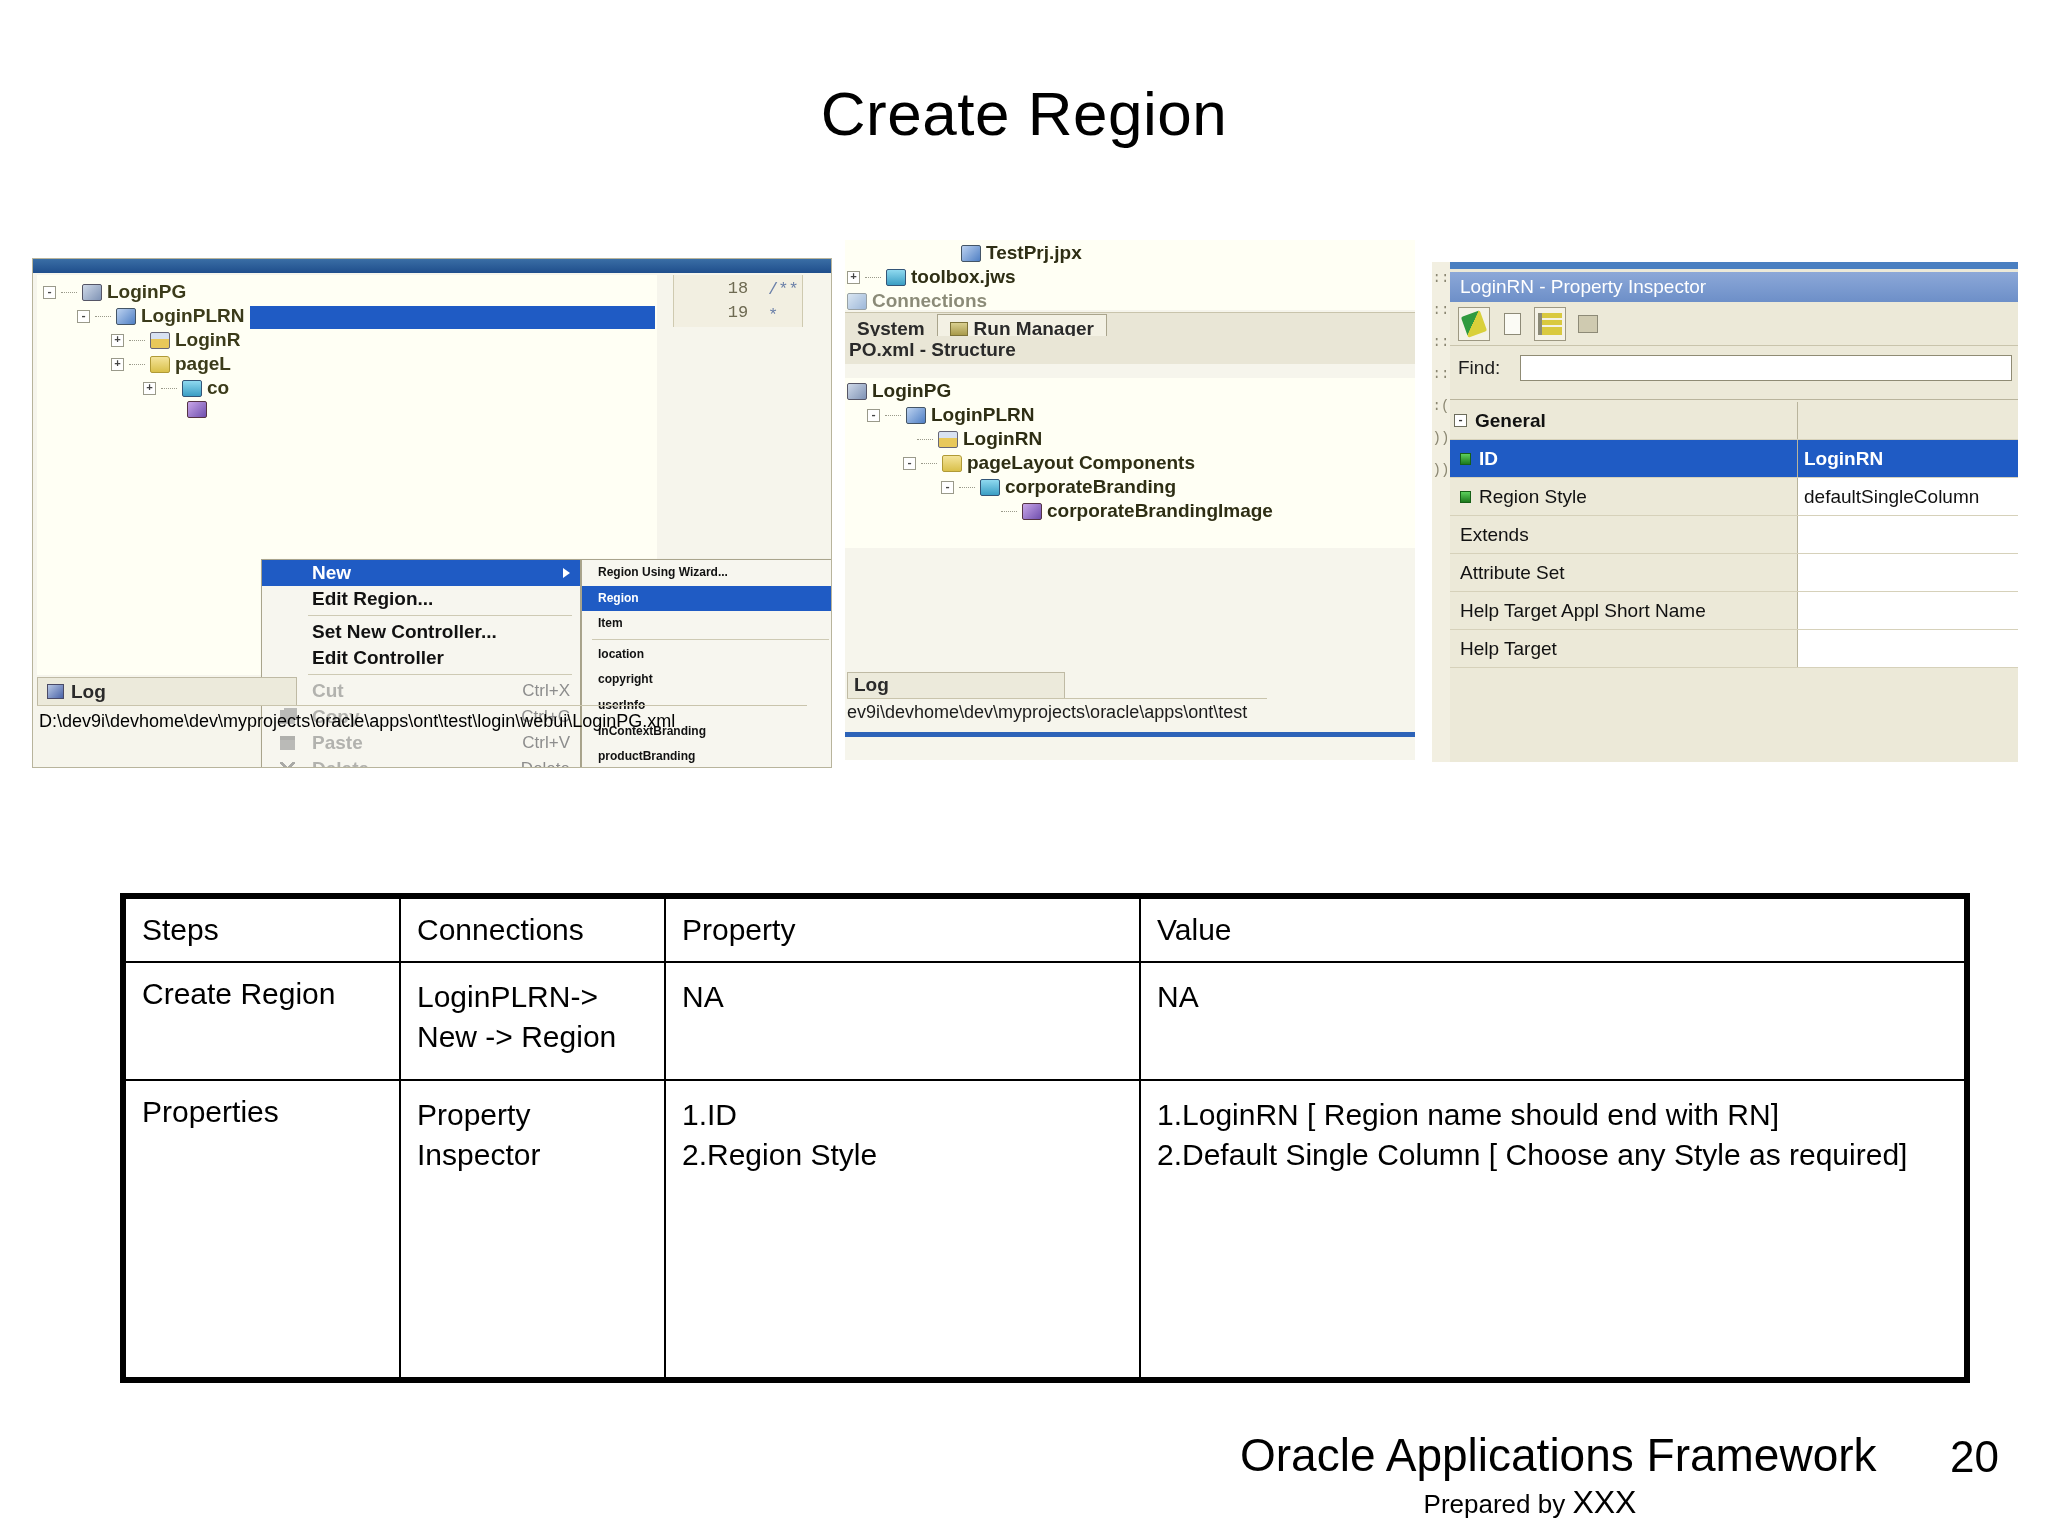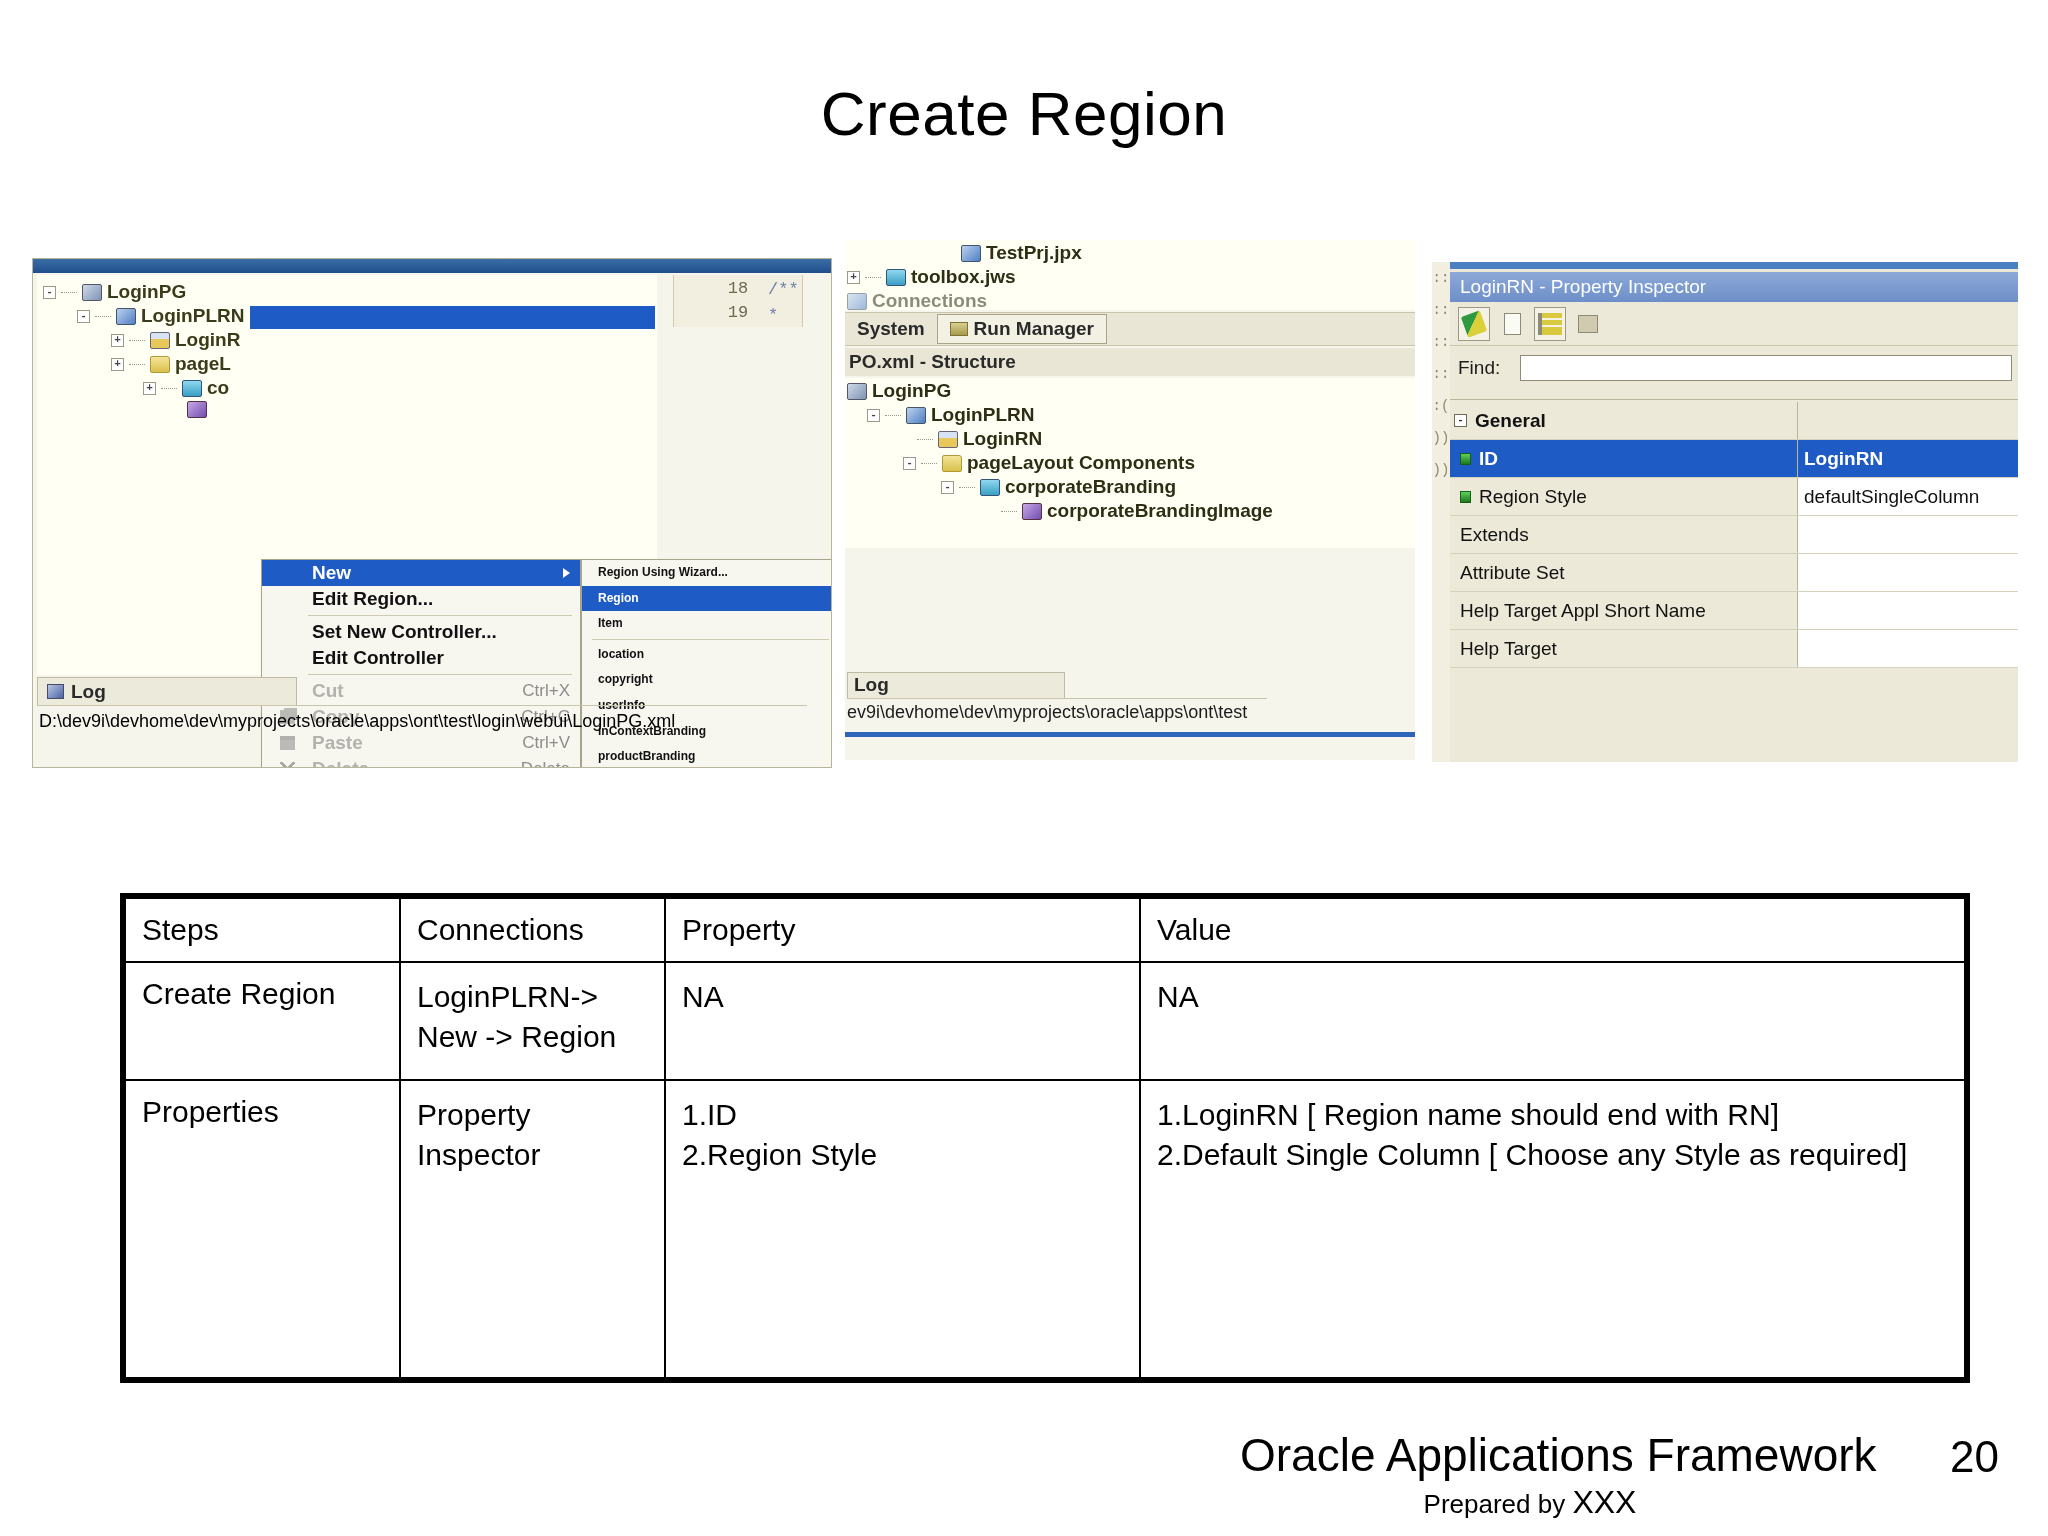--- a/index.html
+++ b/index.html
@@ -150,21 +150,21 @@
   }
   #p2-tabs {
     position: absolute; left: 0; top: 72px; width: 570px; height: 34px;
     background: #e9e6d6; border-top: 1px solid #c9c4ac; border-bottom: 1px solid #c9c4ac;
     display: flex; align-items: center; font-size: 19px; font-weight: bold; color: #2a2a2a;
   }
   #p2-tabs .tab { padding: 0 12px; height: 30px; line-height: 30px; white-space: nowrap; }
   #p2-tabs .tab.boxed { border: 1px solid #a9a48c; background: #f3f1e4; display:flex; align-items:center; gap:6px;}
   .runmgr-ic { width: 18px; height: 14px; background: linear-gradient(180deg,#d9cf8f,#a89a4a); border:1px solid #7d7237;}
   #p2-structhdr {
-    position: absolute; left: 0; top: 108px; width: 570px; height: 28px;
+    position: absolute; left: 0; top: 96px; width: 570px; height: 28px;
     background: #e9e6d6; font-size: 19px; font-weight: bold; color: #2a2a2a;
     line-height: 28px; padding-left: 4px;
   }
   #p2-struct {
     position: absolute; left: 0; top: 138px; width: 570px; height: 170px;
     background: #fffff4; font-size: 19px; font-weight: bold; color: #2e2e14;
   }
   #p2-logtab {
     position: absolute; left: 2px; top: 432px; width: 218px; height: 26px;
     background: #eceadb; border: 1px solid #bfbaa4; border-bottom:none;

